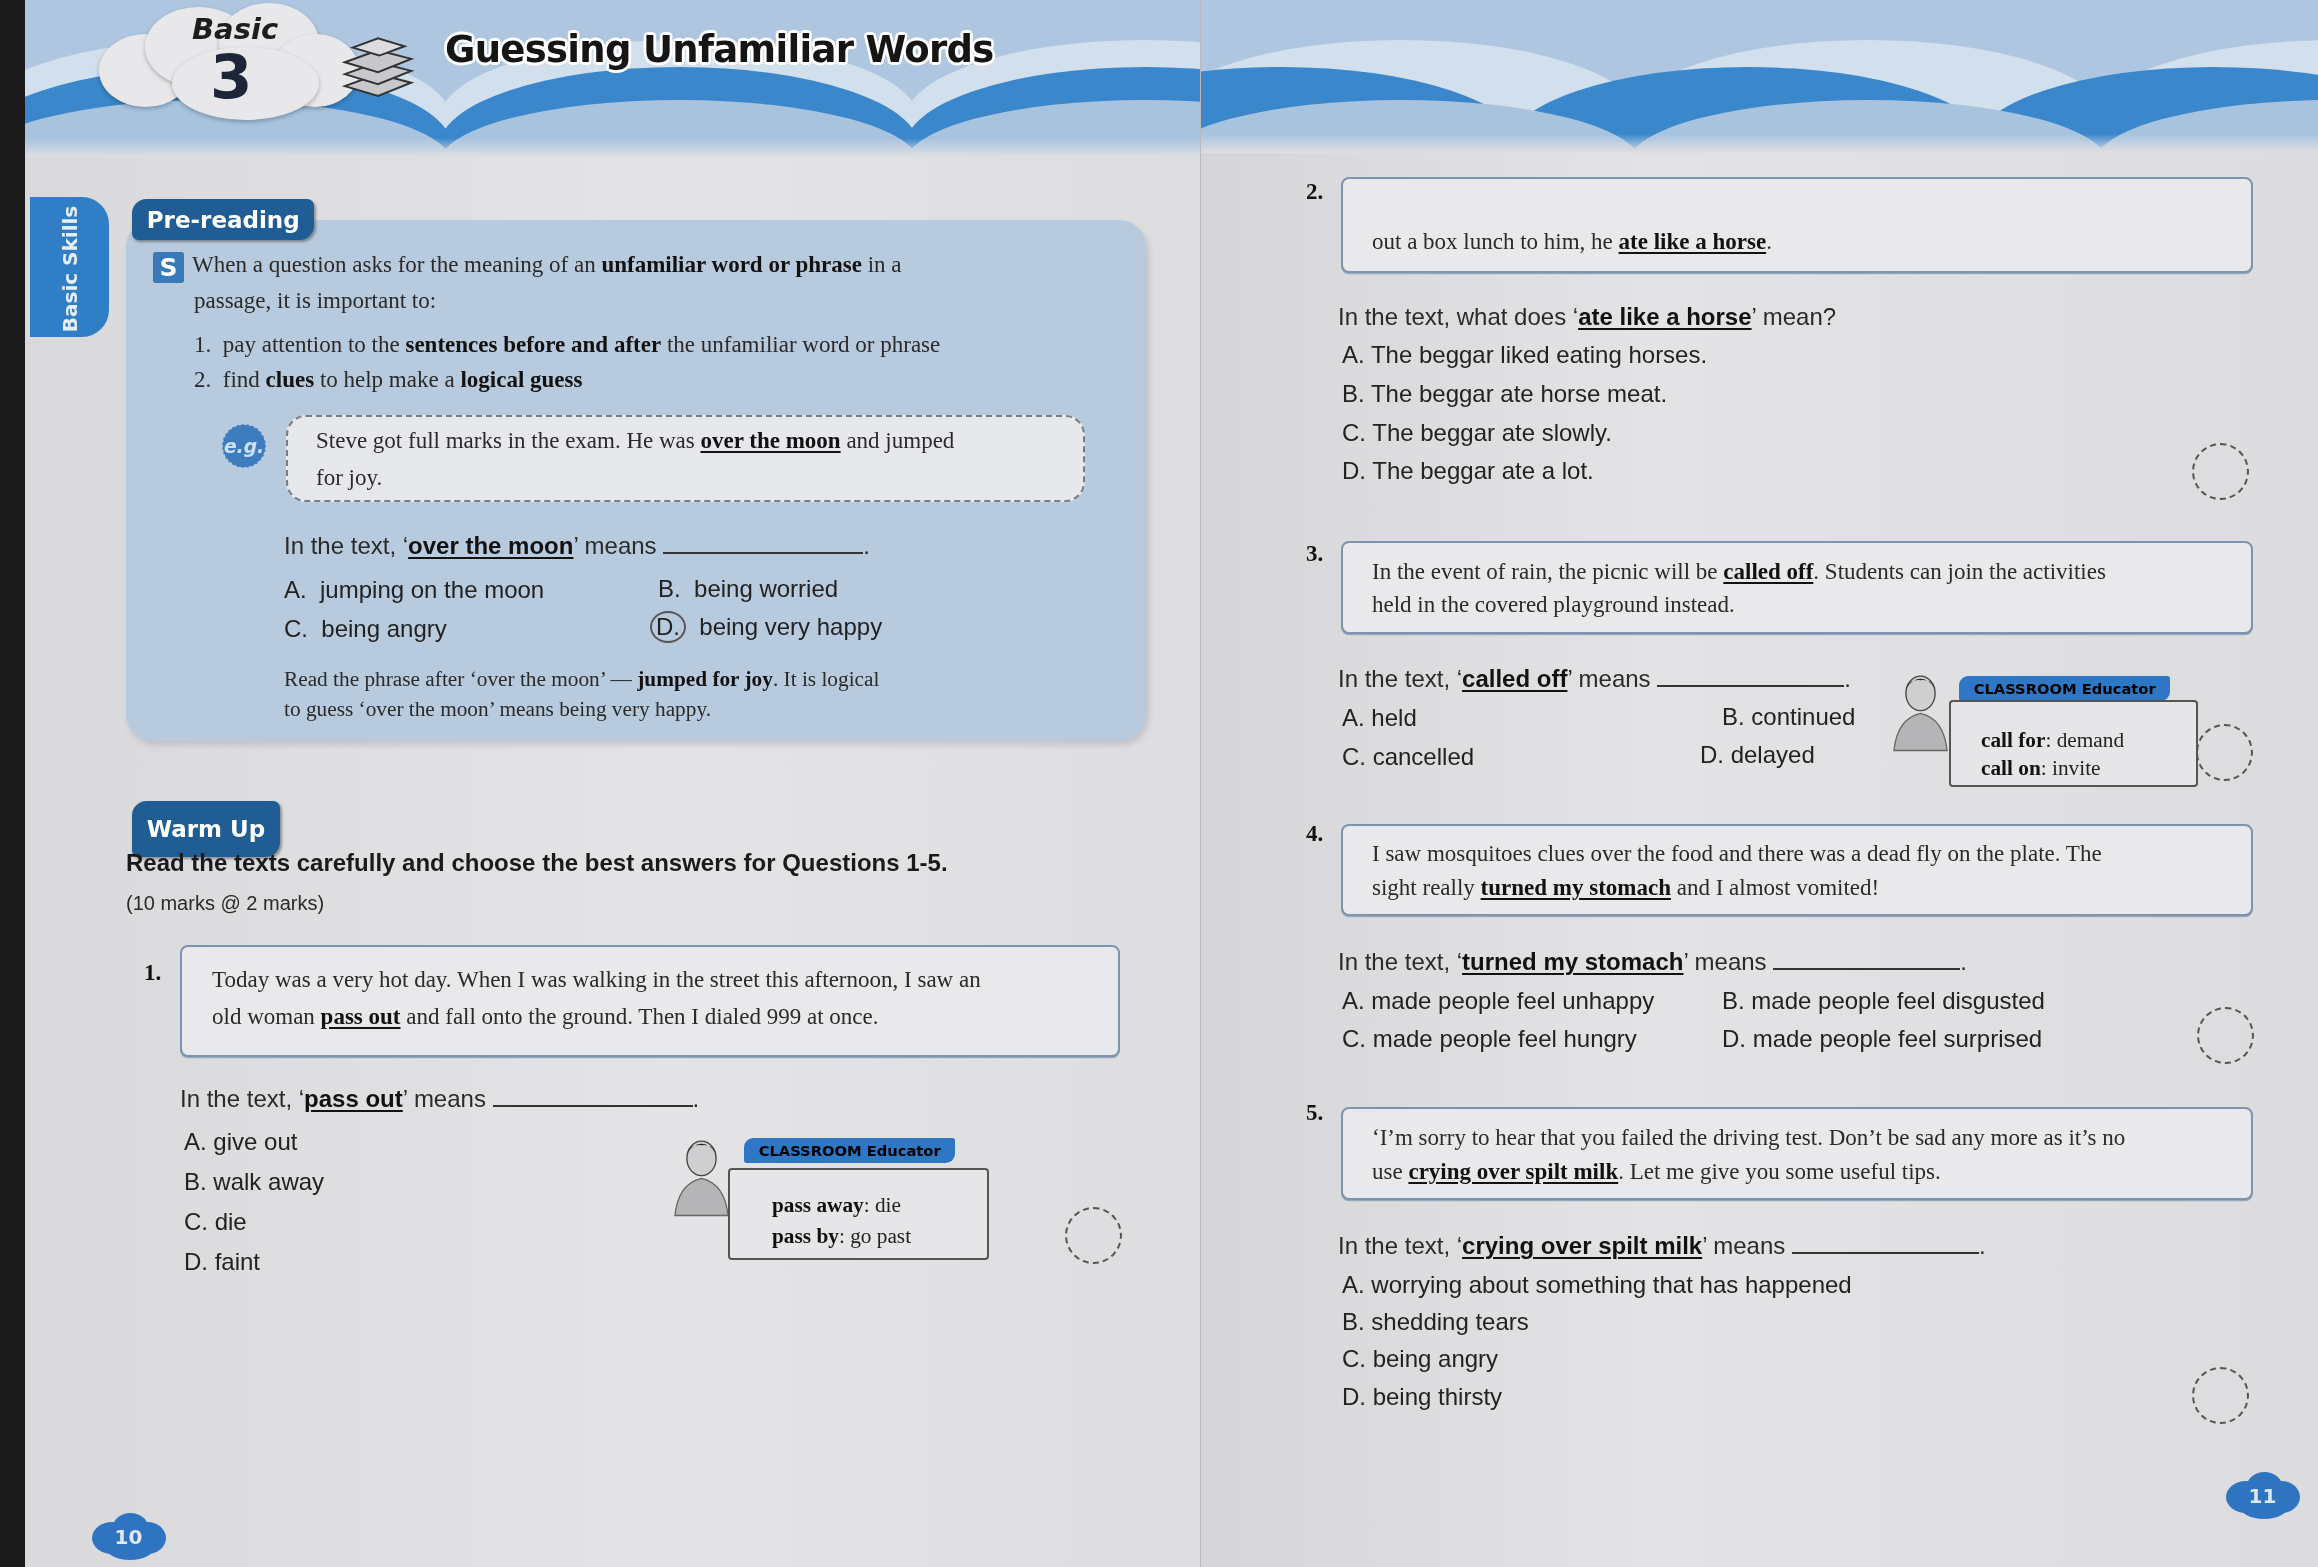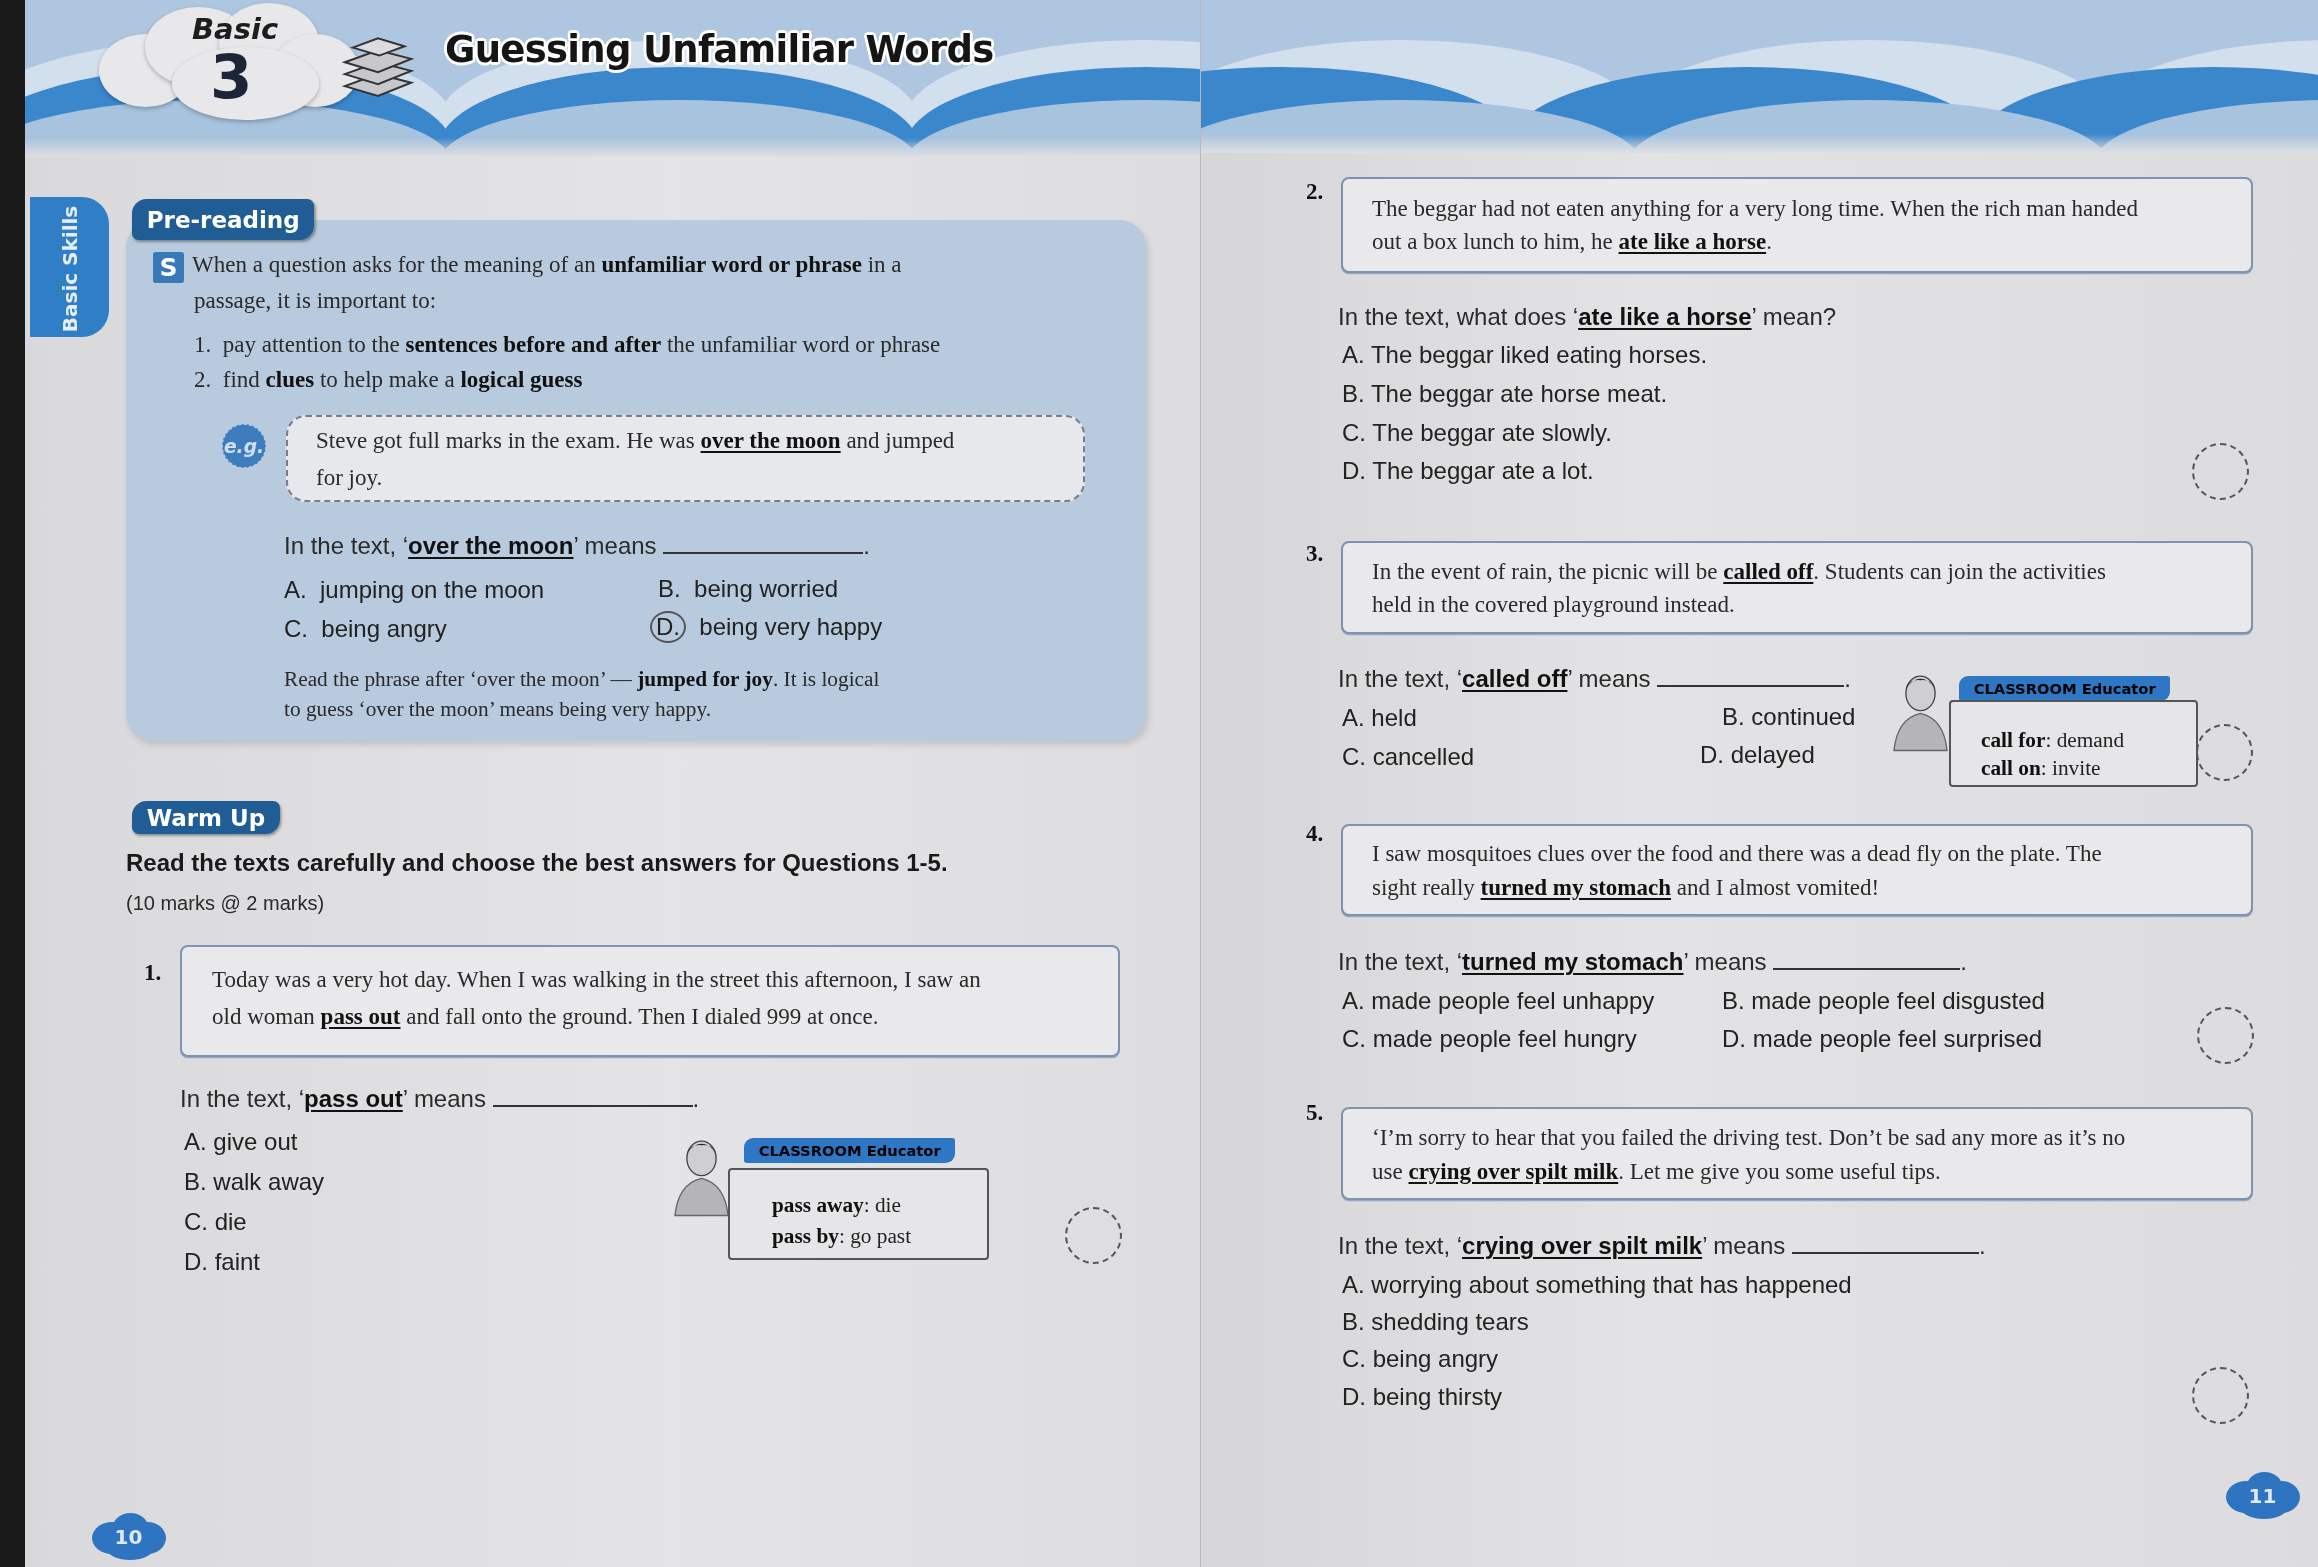--- a/index.html
+++ b/index.html
@@ -143,21 +143,21 @@
     <div class="opt sans" style="left:259px;top:576px;"><span>A.</span>&nbsp; <span>jumping on the moon</span></div>
     <div class="opt sans" style="left:633px;top:575px;"><span>B.</span>&nbsp; <span>being worried</span></div>
     <div class="opt sans" style="left:259px;top:615px;"><span>C.</span>&nbsp; <span>being angry</span></div>
     <div class="opt sans" style="left:625px;top:611px;"><span class="circled">D.</span>&nbsp; <span>being very happy</span></div>
 
     <div class="text-line serif" style="left:259px;top:667px;font-size:21.3px;">
       <span>Read the phrase after ‘over the moon’ — </span><b>jumped for joy</b><span>. It is logical</span>
     </div>
     <div class="text-line serif" style="left:259px;top:697px;font-size:21.3px;">to guess ‘over the moon’ means being very happy.</div>
 
-    <div class="pill" style="left:107px;top:801px;height:33px;font-size:23px;">Warm Up</div>
+    <div class="pill" style="left:107px;top:801px;height:56px;font-size:23px;">Warm Up</div>
     <div class="text-line sans" style="left:101px;top:849px;font-size:24px;font-weight:bold;color:#1a1a1a;">Read the texts carefully and choose the best answers for Questions 1-5.</div>
     <div class="text-line sans" style="left:101px;top:892px;font-size:20px;">(10 marks @ 2 marks)</div>
 
     <div class="qnum" style="left:119px;top:960px;">1.</div>
     <div class="passage" style="left:155px;top:945px;width:940px;height:112px;"></div>
     <div class="text-line serif" style="left:187px;top:967px;">Today was a very hot day. When I was walking in the street this afternoon, I saw an</div>
     <div class="text-line serif" style="left:187px;top:1004px;">
       <span>old woman </span><u class="b">pass out</u><span> and fall onto the ground. Then I dialed 999 at once.</span>
     </div>
 
@@ -206,21 +206,20 @@
       <div class="row r3" style="left:-40px;">
           <span></span>
           <span></span>
           <span></span>
         </div>
       <div class="fade"></div>
     </div>
 
     <div class="qnum" style="left:105px;top:179px;">2.</div>
     <div class="passage" style="left:140px;top:177px;width:912px;height:96px;"></div>
-    <div class="text-line serif" style="left:171px;top:196px;font-size:23px;">The beggar had not eaten anything for a very long time. When the rich man handed</div>
     <div class="text-line serif" style="left:171px;top:229px;font-size:23px;">
       <span>out a box lunch to him, he </span><u class="b">ate like a horse</u><span>.</span>
     </div>
     <div class="text-line sans" style="left:137px;top:303px;font-size:24px;">
       <span>In the text, what does ‘</span><u class="b">ate like a horse</u><span>’ mean?</span>
     </div>
     <div class="opt sans" style="left:141px;top:341px;"><span>A.</span> <span>The beggar liked eating horses.</span></div>
     <div class="opt sans" style="left:141px;top:380px;"><span>B.</span> <span>The beggar ate horse meat.</span></div>
     <div class="opt sans" style="left:141px;top:419px;"><span>C.</span> <span>The beggar ate slowly.</span></div>
     <div class="opt sans" style="left:141px;top:457px;"><span>D.</span> <span>The beggar ate a lot.</span></div>

